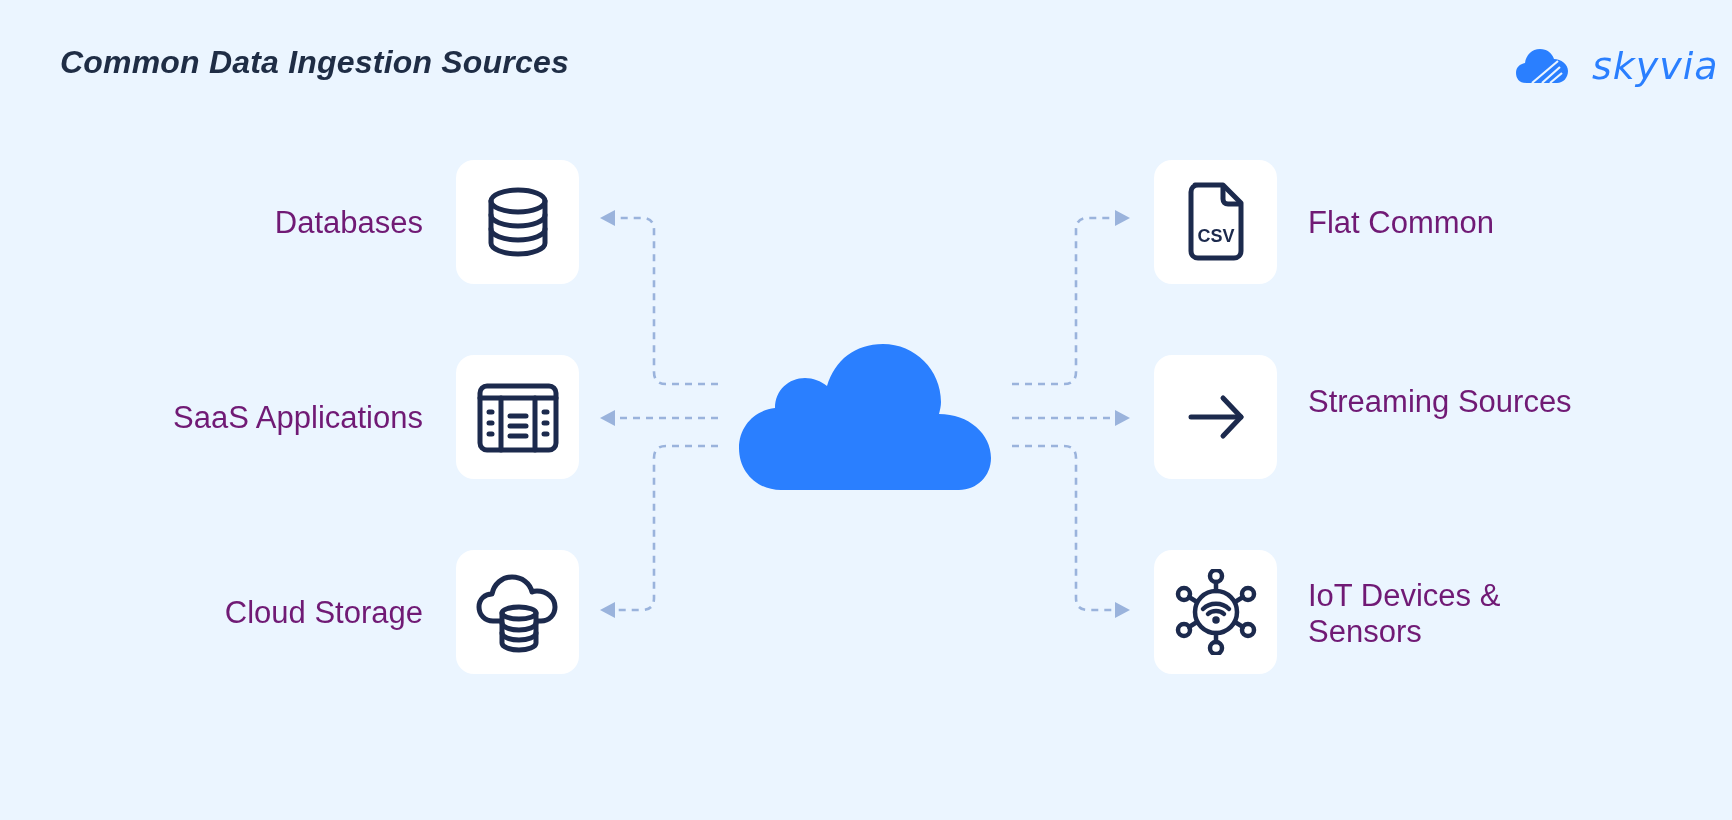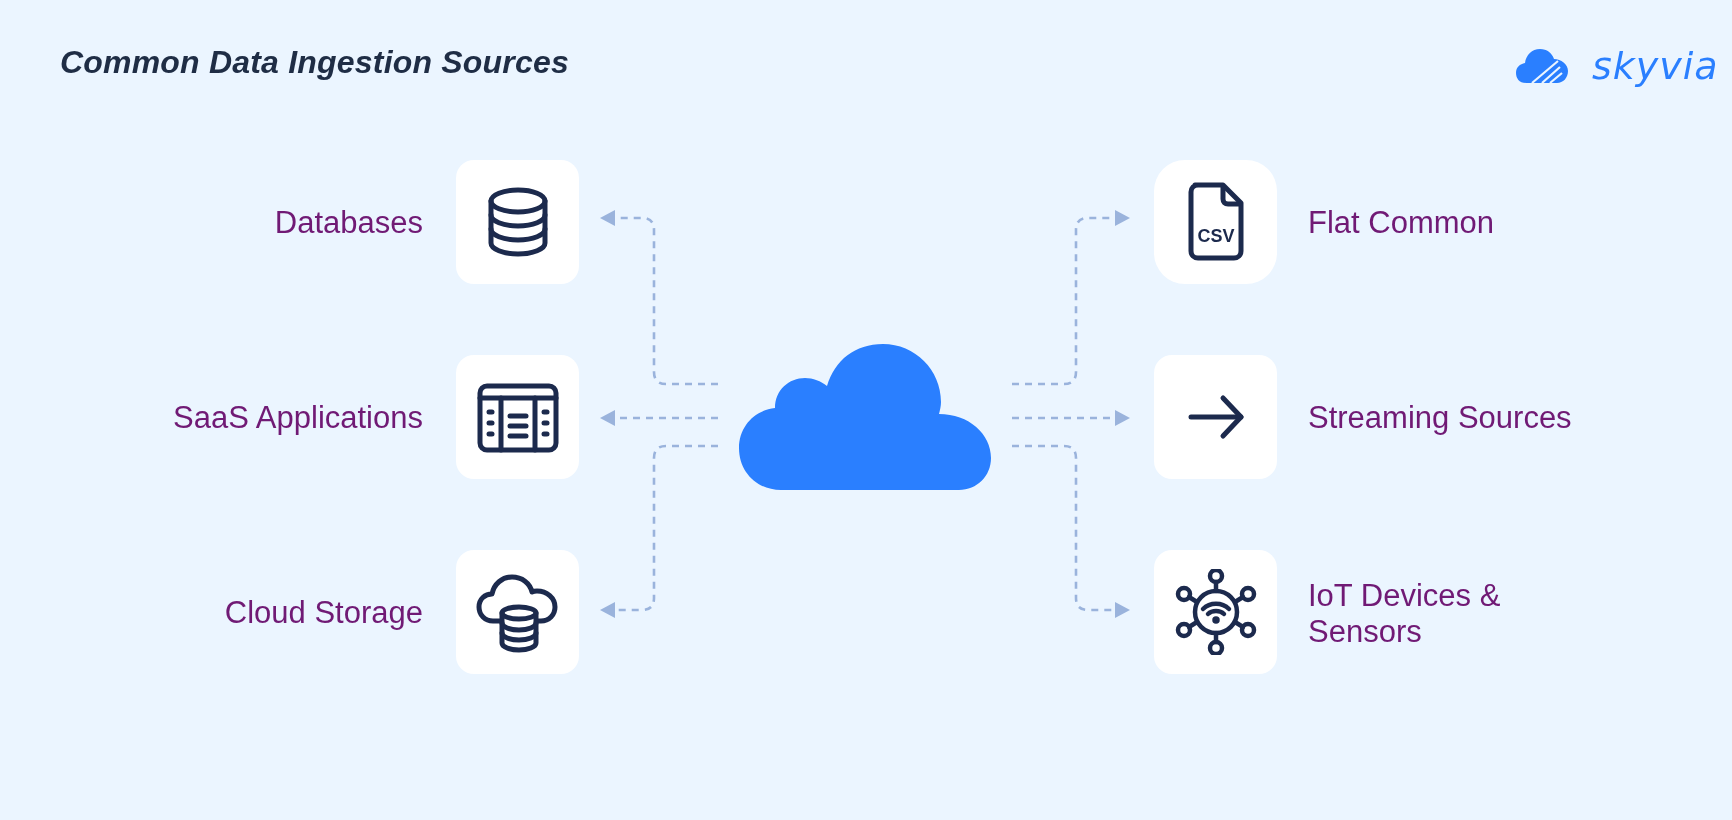--- a/index.html
+++ b/index.html
@@ -111,36 +111,36 @@
   <div class="box" style="left:456px; top:550px;">
     <svg viewBox="0 0 86 86" fill="none" stroke="#1c2a4d" stroke-width="5" stroke-linecap="round" stroke-linejoin="round">
       <path d="M26 52 H18 C10 52 4 46 4 38 C4 30 10 25 17 25 C19 15 27 8 37 8 C47 8 55 14 57 23 C59 22 61 22 62 22 C72 22 80 29 80 38 C80 46 74 52 66 52 H62"></path>
       <ellipse cx="44" cy="44" rx="17" ry="6"></ellipse>
       <path d="M27 44 V74 C27 78 35 81 44 81 C53 81 61 78 61 74 V44"></path>
       <path d="M27 54 C27 58 35 61 44 61 C53 61 61 58 61 54"></path>
       <path d="M27 64 C27 68 35 71 44 71 C53 71 61 68 61 64"></path>
     </svg>
   </div>
 
-  <div class="box" style="left:1154px; top:160px;border-radius:31px;">
+  <div class="box" style="left:1154px; top:160px;">
     <svg viewBox="0 0 86 86">
       <path d="M22 6 H50 L68 24 V72 C68 76 65 79 61 79 H25 C21 79 18 76 18 72 V13 C18 9 21 6 25 6 Z" fill="none" stroke="#1c2a4d" stroke-width="5" stroke-linejoin="round"></path>
       <path d="M50 6 V20 C50 23 52 25 55 25 H68" fill="none" stroke="#1c2a4d" stroke-width="5" stroke-linejoin="round"></path>
       <text x="43" y="63" text-anchor="middle" font-family="Liberation Sans, sans-serif" font-weight="700" font-size="18" fill="#1c2a4d">CSV</text>
     </svg>
   </div>
   <div class="label right" style="top:205px;">Flat Common</div>
 
   <div class="box" style="left:1154px; top:355px;">
     <svg viewBox="0 0 86 86" fill="none" stroke="#1c2a4d" stroke-width="5" stroke-linecap="round" stroke-linejoin="round">
       <line x1="18" y1="43" x2="68" y2="43"></line>
       <polyline points="50,24 68,43 50,62"></polyline>
     </svg>
   </div>
-  <div class="label right" style="top:400px;">Streaming Sources</div>
+  <div class="label right" style="top:384px;">Streaming Sources</div>
 
   <div class="box" style="left:1154px; top:550px;">
     <svg viewBox="0 0 86 86" fill="none" stroke="#1c2a4d" stroke-width="4.5" stroke-linecap="round" stroke-linejoin="round">
       <circle cx="43" cy="43" r="21"></circle>
       <circle cx="43" cy="7" r="6"></circle>
       <circle cx="43" cy="79" r="6"></circle>
       <circle cx="11" cy="25" r="6"></circle>
       <circle cx="75" cy="25" r="6"></circle>
       <circle cx="11" cy="61" r="6"></circle>
       <circle cx="75" cy="61" r="6"></circle>

